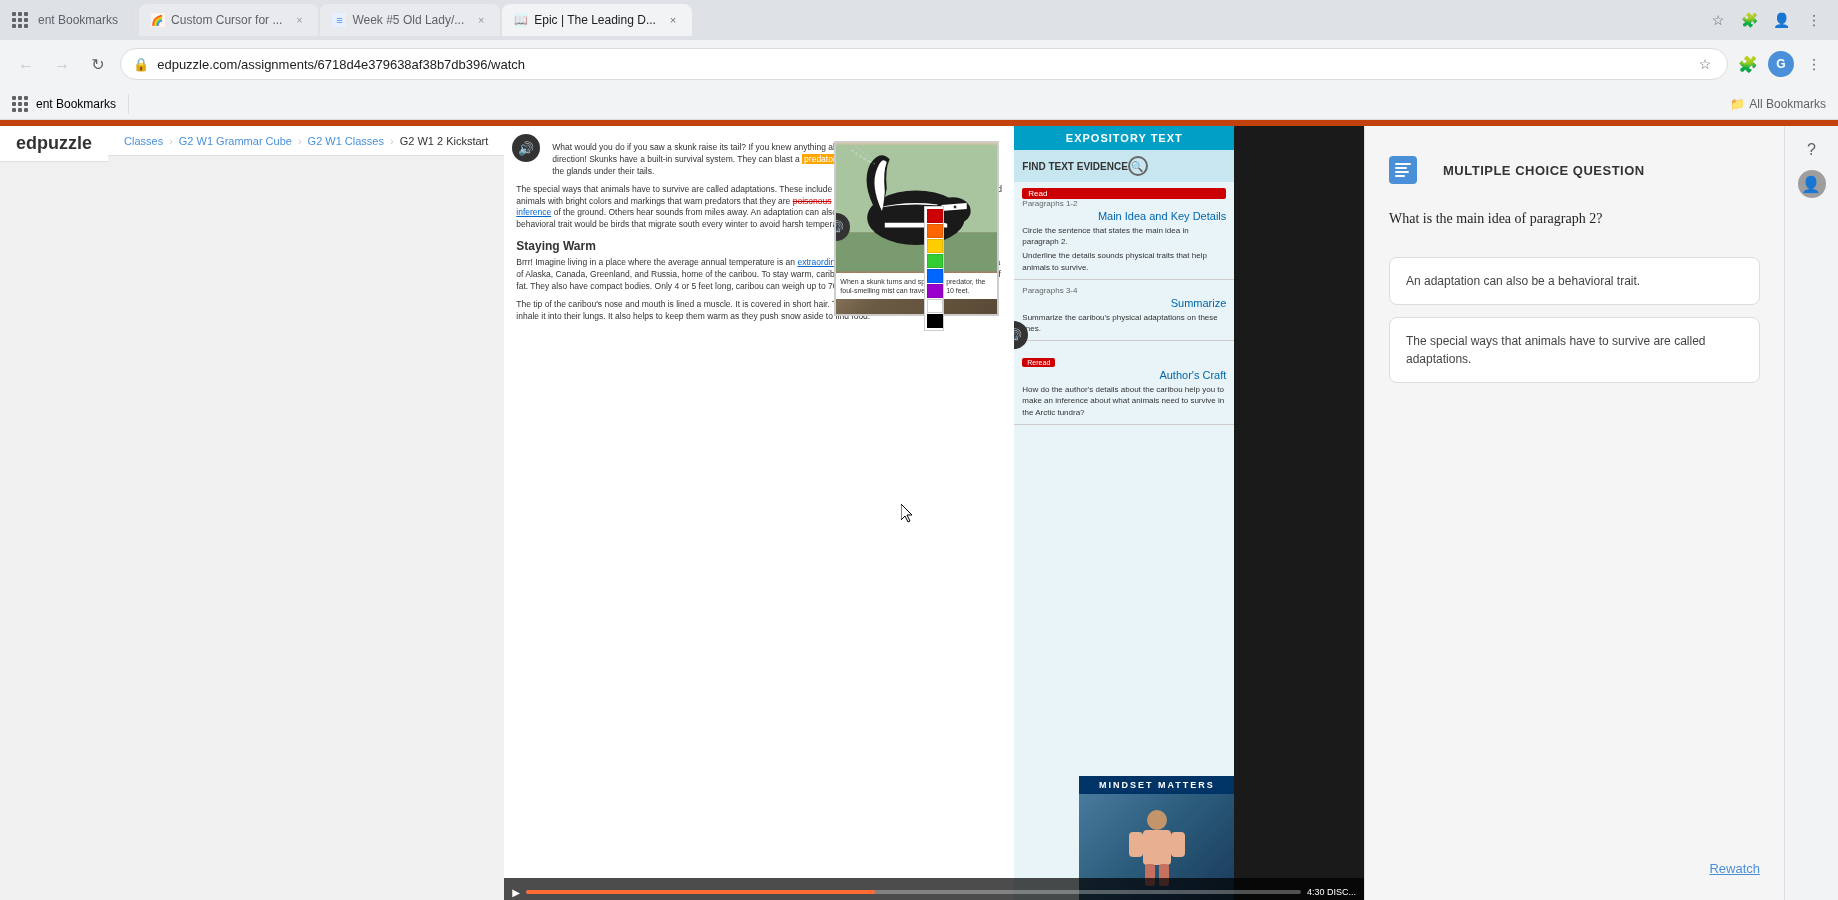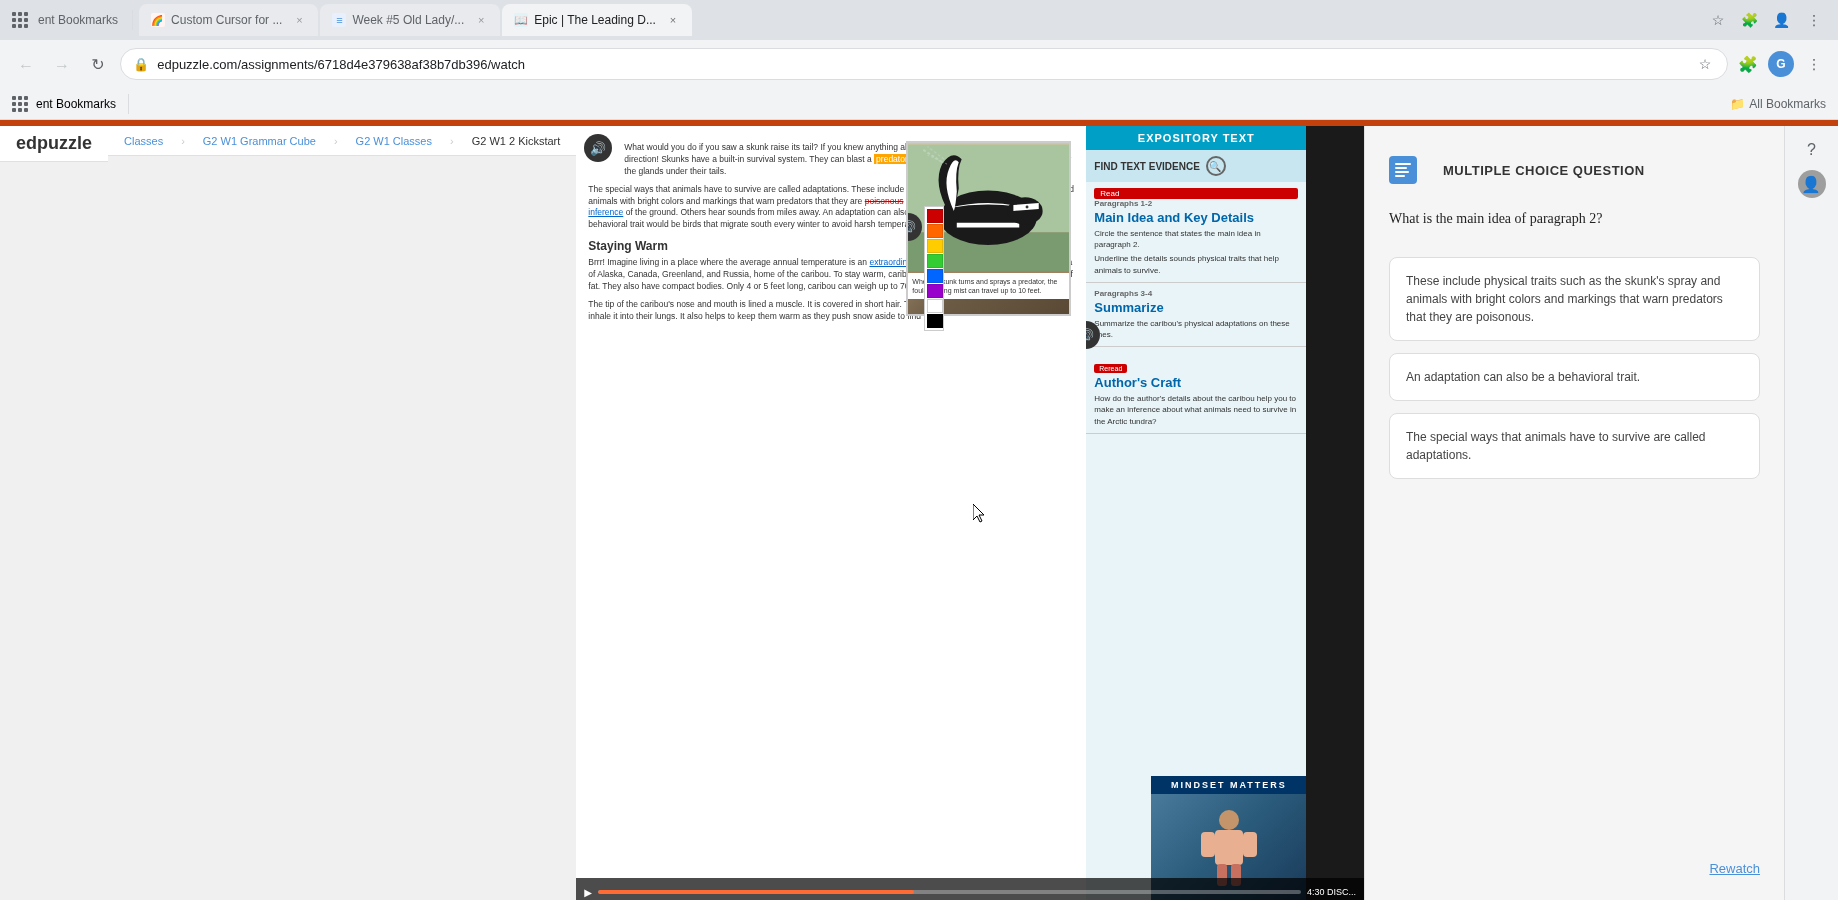--- a/index.html
+++ b/index.html
@@ -358,21 +358,20 @@
       font-size: 11px;
       font-weight: bold;
       letter-spacing: 1px;
     }
 
     .find-text-evidence {
       background: #c8e6f0;
       padding: 6px 8px;
       display: flex;
       align-items: center;
-      gap: 6px;
       text-align: right;
     }
 
     .find-text-evidence span {
       font-size: 10px;
       font-weight: bold;
       color: #333;
     }
 
     .search-circle {
@@ -396,28 +395,28 @@
 
     .section-task {
       padding: 6px 8px;
       border-bottom: 1px solid #ccc;
     }
 
     .section-label {
       font-size: 8px;
       color: #666;
       margin-bottom: 2px;
-      font-weight: bold;
     }
 
     .section-title {
-      font-size: 13px;
-      font-weight: bold;
+      font-size: 11px;
+      font-weight: normal;
       color: #0066aa;
       margin-bottom: 3px;
+      text-align: right;
     }
 
     .section-instruction {
       font-size: 8px;
       color: #333;
       line-height: 1.4;
     }
 
     .reread-badge {
       background: #cc0000;
@@ -656,21 +655,21 @@
     }
 
     
     .edpuzzle-nav {
       height: 30px;
       background: white;
       border-bottom: 1px solid #e0e0e0;
       display: flex;
       align-items: center;
       padding: 0 16px;
-      gap: 18px;
+      gap: 6px;
       font-size: 11px;
       color: #666;
     }
 
     .nav-link {
       color: #4a90d9;
       cursor: pointer;
     }
 
     .nav-sep {
@@ -938,21 +937,20 @@
           <rect x="0" y="4" width="12" height="2" rx="1"></rect>
           <rect x="0" y="8" width="14" height="2" rx="1"></rect>
           <rect x="0" y="12" width="10" height="2" rx="1"></rect>
         </svg>
       </div>
       <span class="mcq-title">MULTIPLE CHOICE QUESTION</span>
     </div>
 
     <div class="question-text">What is the main idea of paragraph 2?</div>
 
-    <div class="answer-option">These include physical traits such as the skunk's spray and animals with bright colors and markings that warn predators that they are poisonous.</div>
     <div class="answer-option">An adaptation can also be a behavioral trait.</div>
     <div class="answer-option">The special ways that animals have to survive are called adaptations.</div>
 
     <div class="rewatch-btn">Rewatch</div>
 
   </div>
 
   <div class="chrome-sidebar-right">
     <div class="chrome-side-icon">?</div>
     <div class="chrome-side-icon" style="background:#9e9e9e;color:white;border-radius:50%;width:28px;height:28px;">👤</div>

